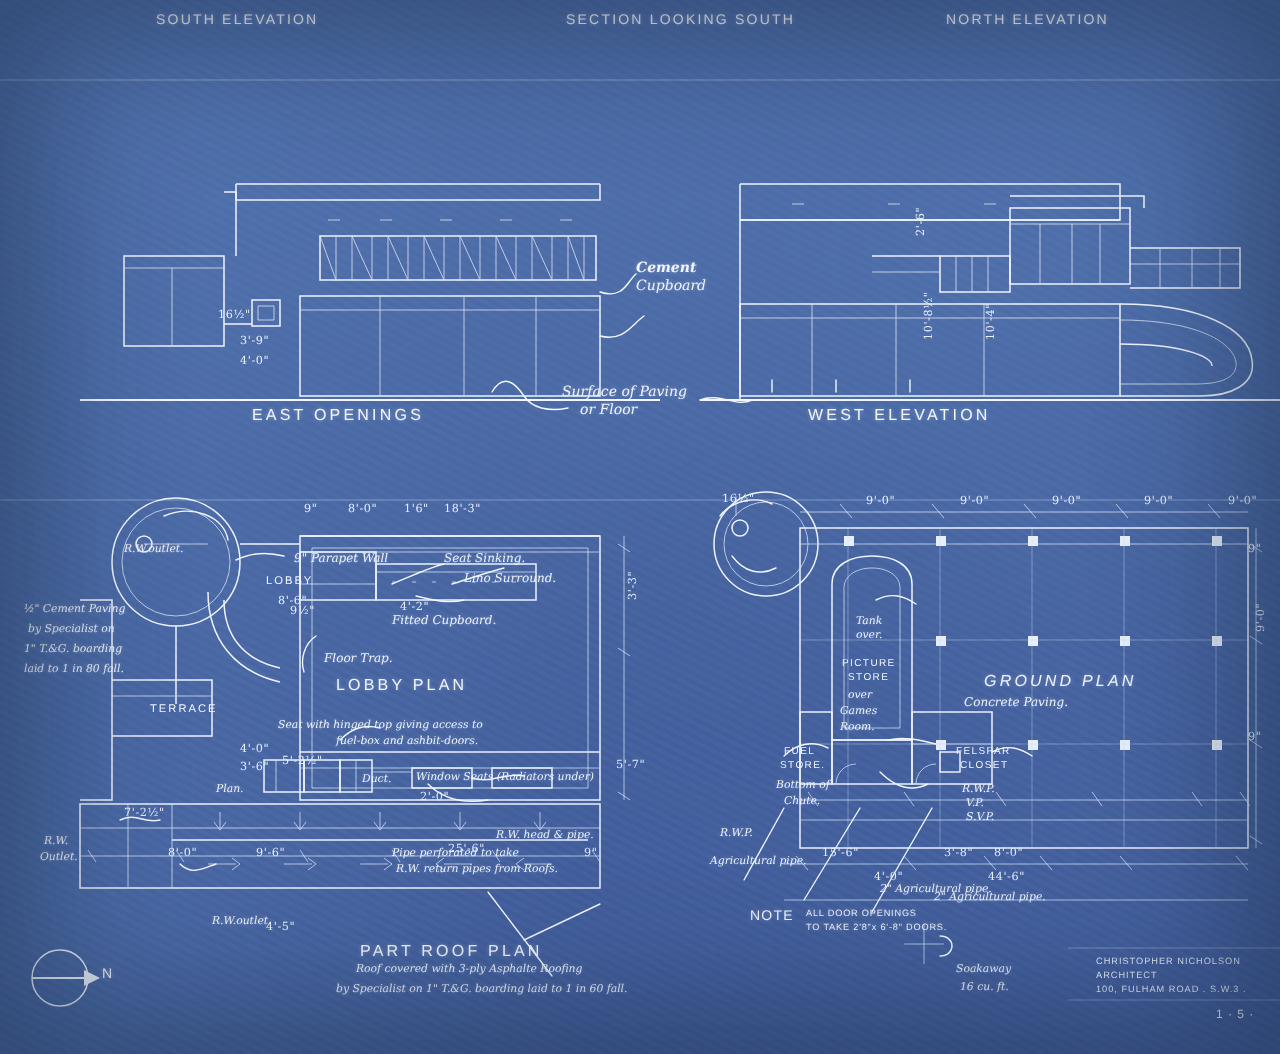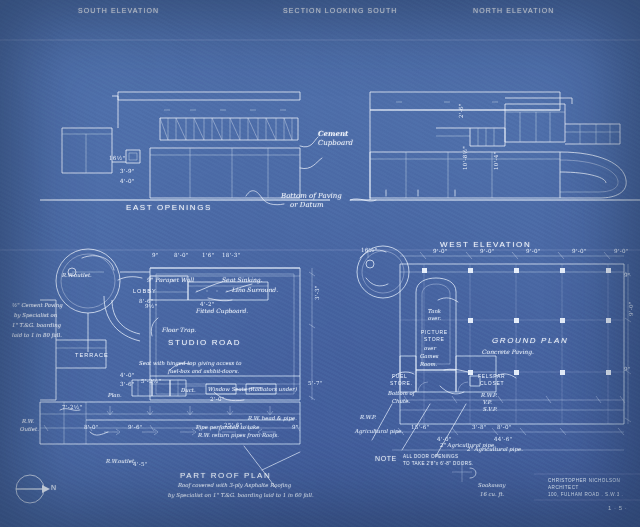--- a/index.html
+++ b/index.html
@@ -309,31 +309,31 @@
     </g>
 
     <path class="wl" d="M534 474 H640 M534 500 H640"></path>
   </svg>
 
   <div class="tl" style="left:78px;top:7px;">SOUTH  ELEVATION</div>
   <div class="tl" style="left:283px;top:7px;">SECTION LOOKING SOUTH</div>
   <div class="tl" style="left:473px;top:7px;">NORTH  ELEVATION</div>
 
   <div class="tl big" style="left:126px;top:203px;">EAST   OPENINGS</div>
-  <div class="tl big" style="left:440px;top:203px;margin-top:37px;">WEST  ELEVATION</div>
-
-  <div class="tl big" style="left:168px;top:338px;">STUDIO  ROAD</div>
+  <div class="tl big" style="left:404px;top:203px;">WEST  ELEVATION</div>
+
+  <div class="tl big" style="left:168px;top:338px;">LOBBY  PLAN</div>
   <div class="tl big" style="left:492px;top:336px;font-style:italic;">GROUND PLAN</div>
   <div class="tl big" style="left:180px;top:471px;">PART ROOF PLAN</div>
 
   <div class="hand" style="left:318px;top:129px;font-weight:bold;">Cement</div>
   <div class="hand" style="left:318px;top:139px;">Cupboard</div>
 
-  <div class="hand" style="left:281px;top:192px;">Bottom of Paving</div>
-  <div class="hand" style="left:290px;top:201px;">or Datum</div>
+  <div class="hand" style="left:281px;top:192px;">Surface of Paving</div>
+  <div class="hand" style="left:290px;top:201px;">or Floor</div>
 
   <div class="dim" style="left:109px;top:155px;">16½"</div>
   <div class="dim" style="left:120px;top:168px;">3'-9"</div>
   <div class="dim" style="left:120px;top:178px;">4'-0"</div>
 
   <div class="dim" style="left:458px;top:118px;transform:rotate(-90deg);transform-origin:left top;">2'-6"</div>
   <div class="dim" style="left:462px;top:170px;transform:rotate(-90deg);transform-origin:left top;">10'-8½"</div>
   <div class="dim" style="left:493px;top:170px;transform:rotate(-90deg);transform-origin:left top;">10'-4"</div>
 
   <div class="hand sm" style="left:147px;top:276px;">9" Parapet Wall</div>

